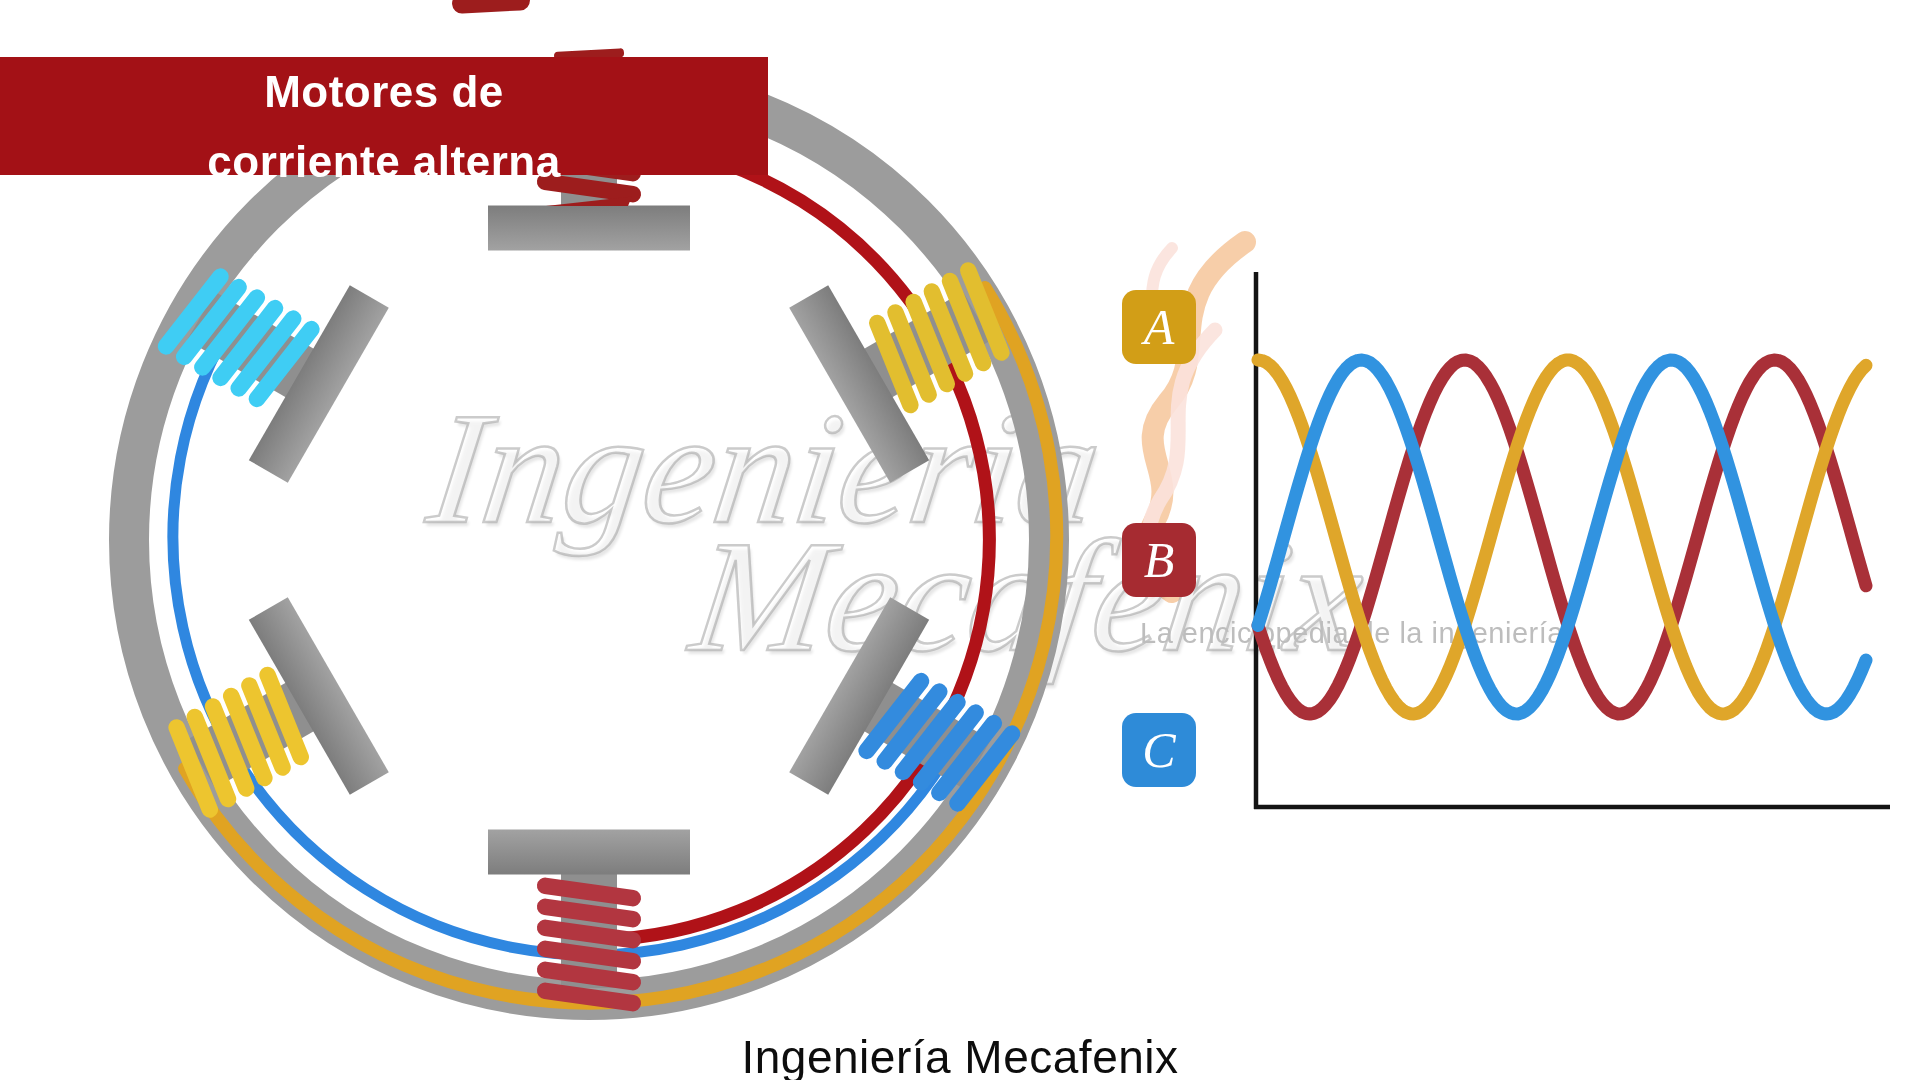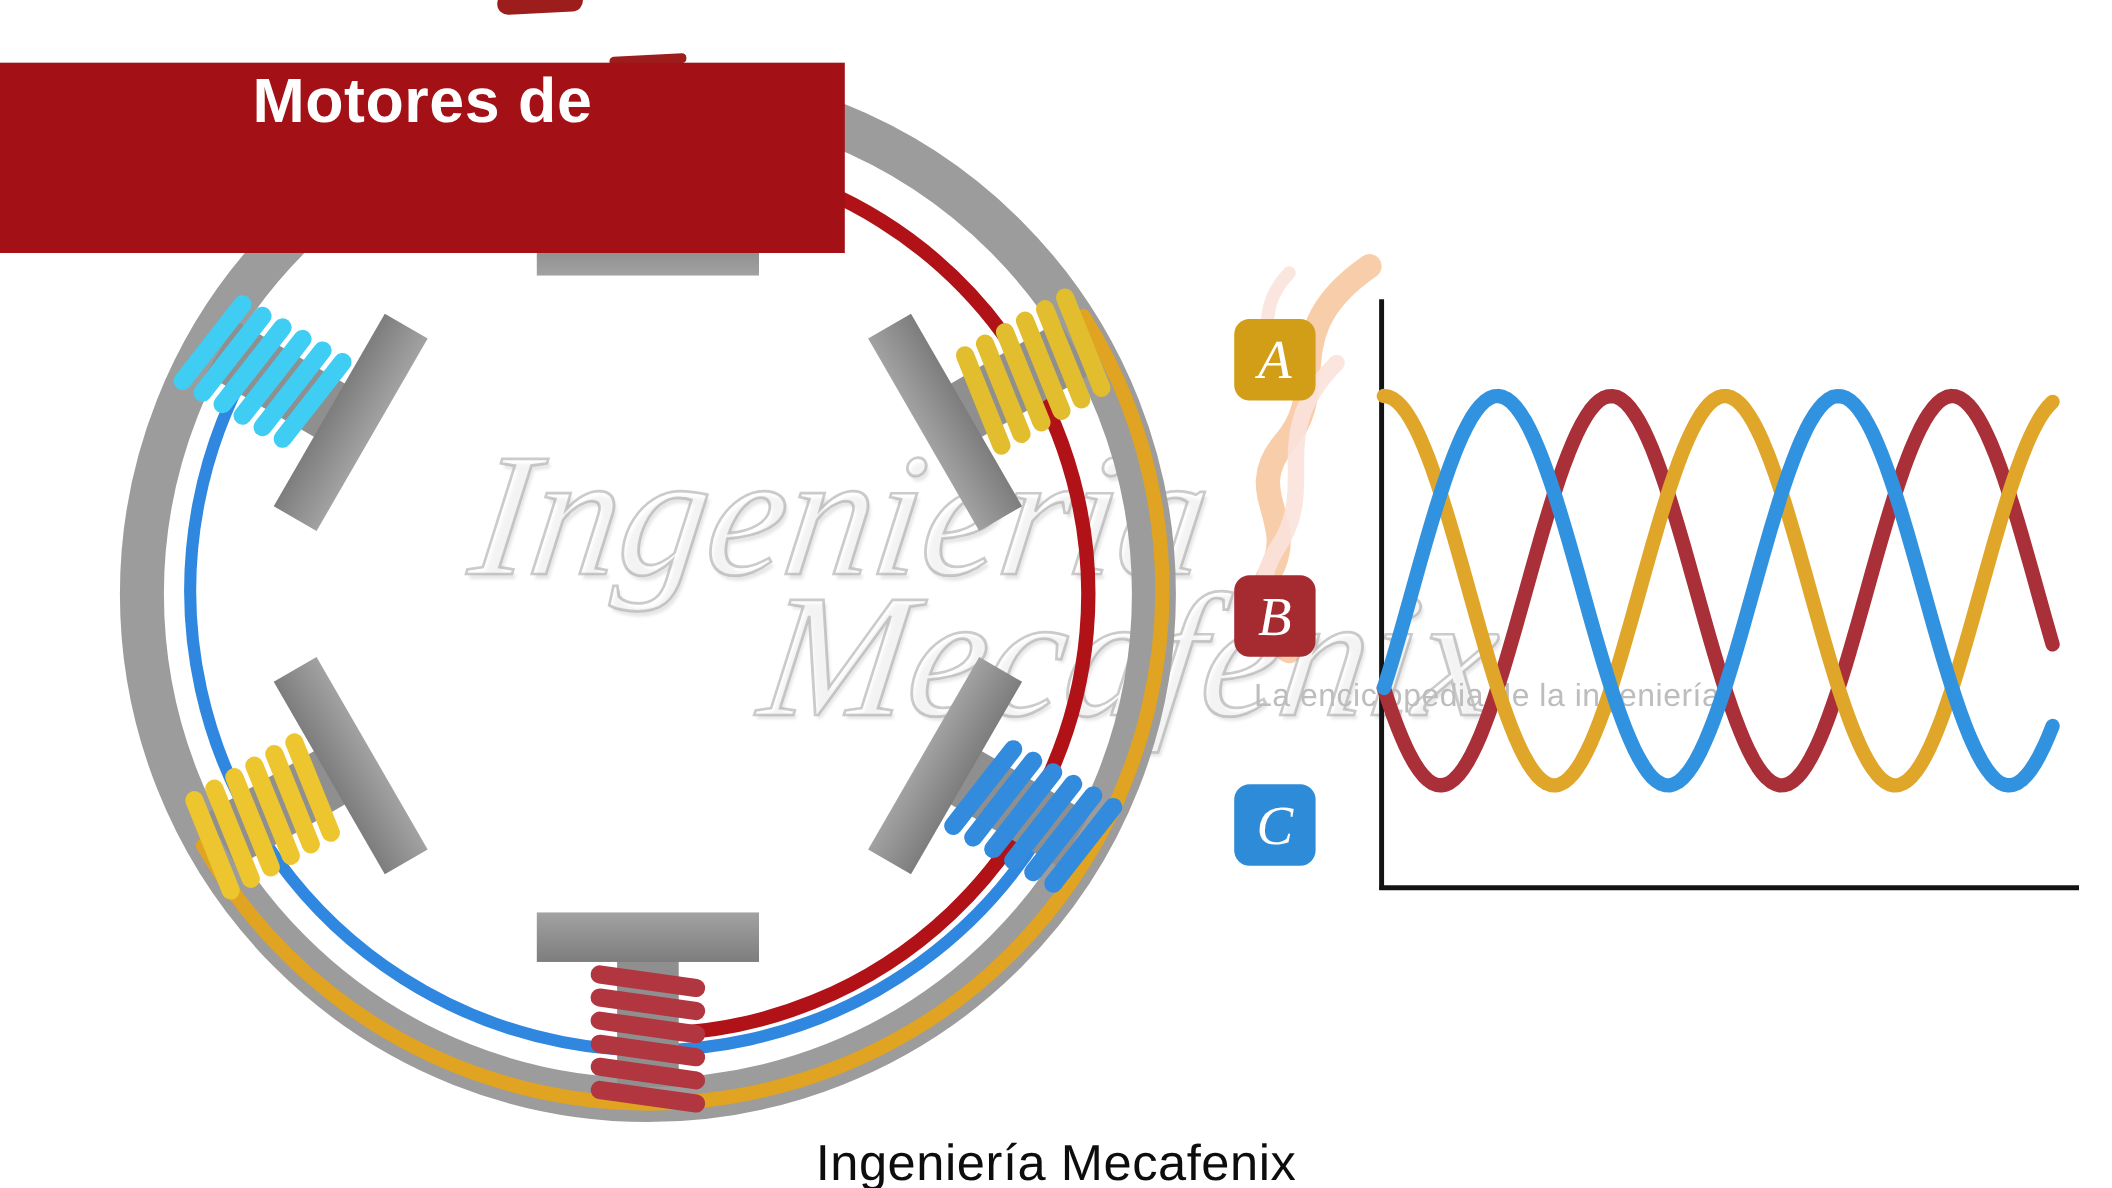--- a/index.html
+++ b/index.html
@@ -1,21 +1,21 @@
 <!DOCTYPE html>
 <html><head>
 <meta charset="utf-8">
 <style>
   html,body{margin:0;padding:0;background:#fff;}
   body{width:1920px;height:1080px;position:relative;overflow:hidden;
        font-family:"Liberation Sans",sans-serif;}
   .layer{position:absolute;left:0;top:0;width:1920px;height:1080px;pointer-events:none;}
   
-  #banner{position:absolute;left:0;top:57px;width:768px;height:173px;
-          color:#fff;text-align:center;font-weight:600;font-size:57px;line-height:70px;
+  #banner{position:absolute;left:0;top:57px;width:768px;height:118px;
+          color:#fff;text-align:center;font-weight:600;font-size:44px;line-height:70px;
           letter-spacing:.5px;}
   
   .wm{position:absolute;font-family:"Liberation Serif",serif;font-style:italic;
       font-size:160px;line-height:1;white-space:nowrap;
       color:rgba(255,255,255,.55);
       -webkit-text-stroke:2.5px rgba(168,168,168,.6);
       text-shadow:3px 4px 3px rgba(0,0,0,.10);
       transform:skewX(-8deg);}
   #wm1{left:432px;top:388px;}
   #wm2{left:695px;top:516px;}
@@ -135,15 +135,16 @@
   </div>
 <div id="chip-b" class="chip" style="background: rgb(166, 43, 49);">
     <span>B</span>
   </div>
 <div id="chip-c" class="chip" style="background: rgb(46, 139, 216);">
     <span>C</span>
   </div>
 
 <div id="banner" style="background: rgb(163, 17, 22); color: rgb(255, 255, 255);">
   <div>Motores de</div>
+  <div>corriente alterna</div>
 </div>
 
 <div id="caption">Ingeniería Mecafenix</div>
 
 </body></html>

